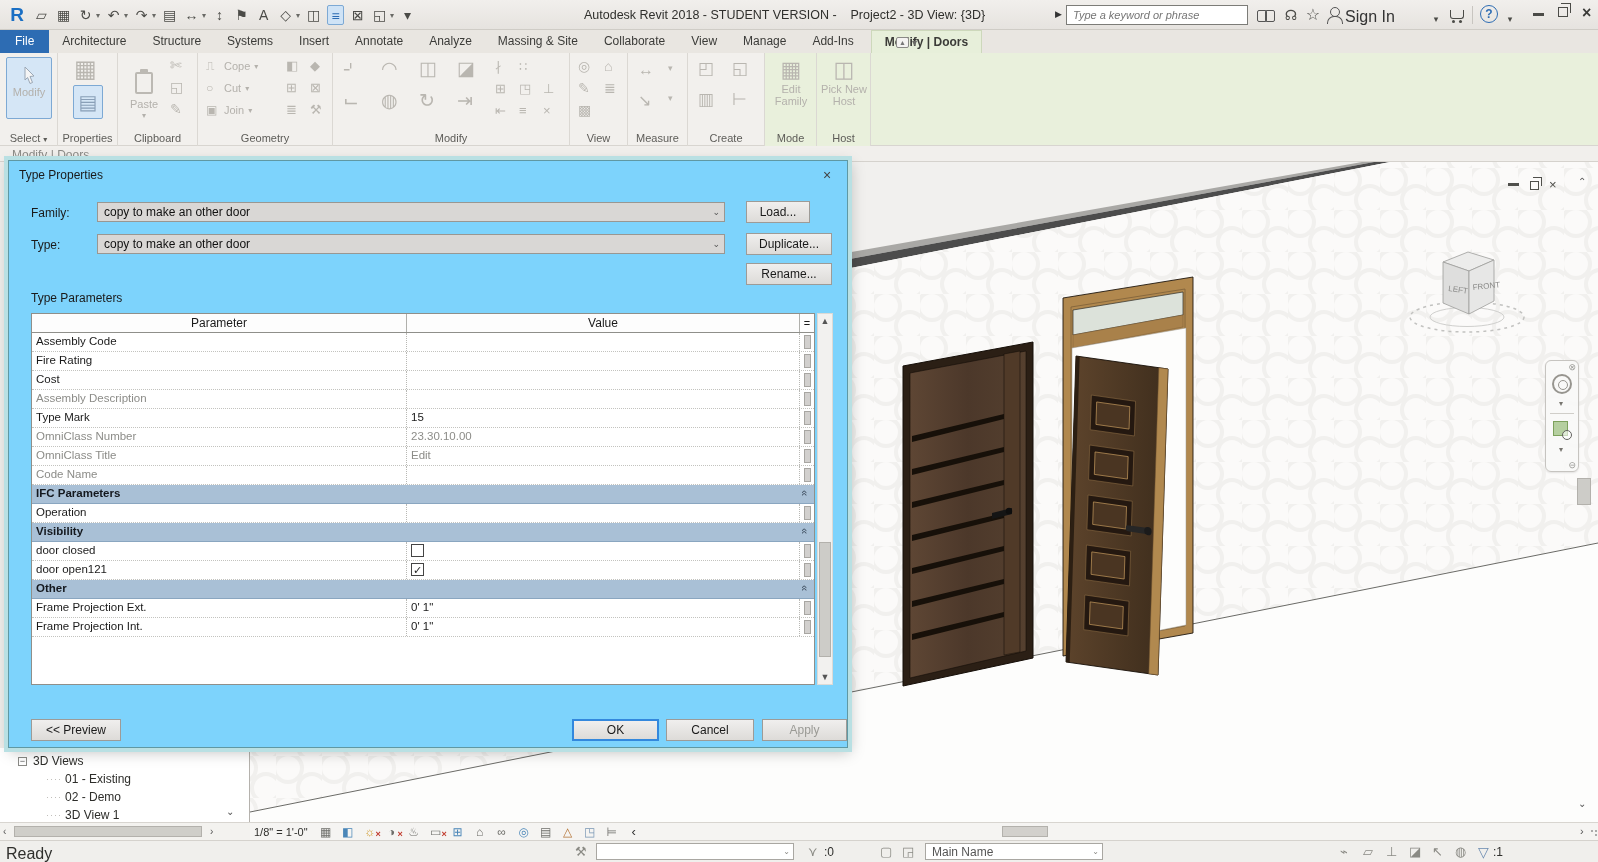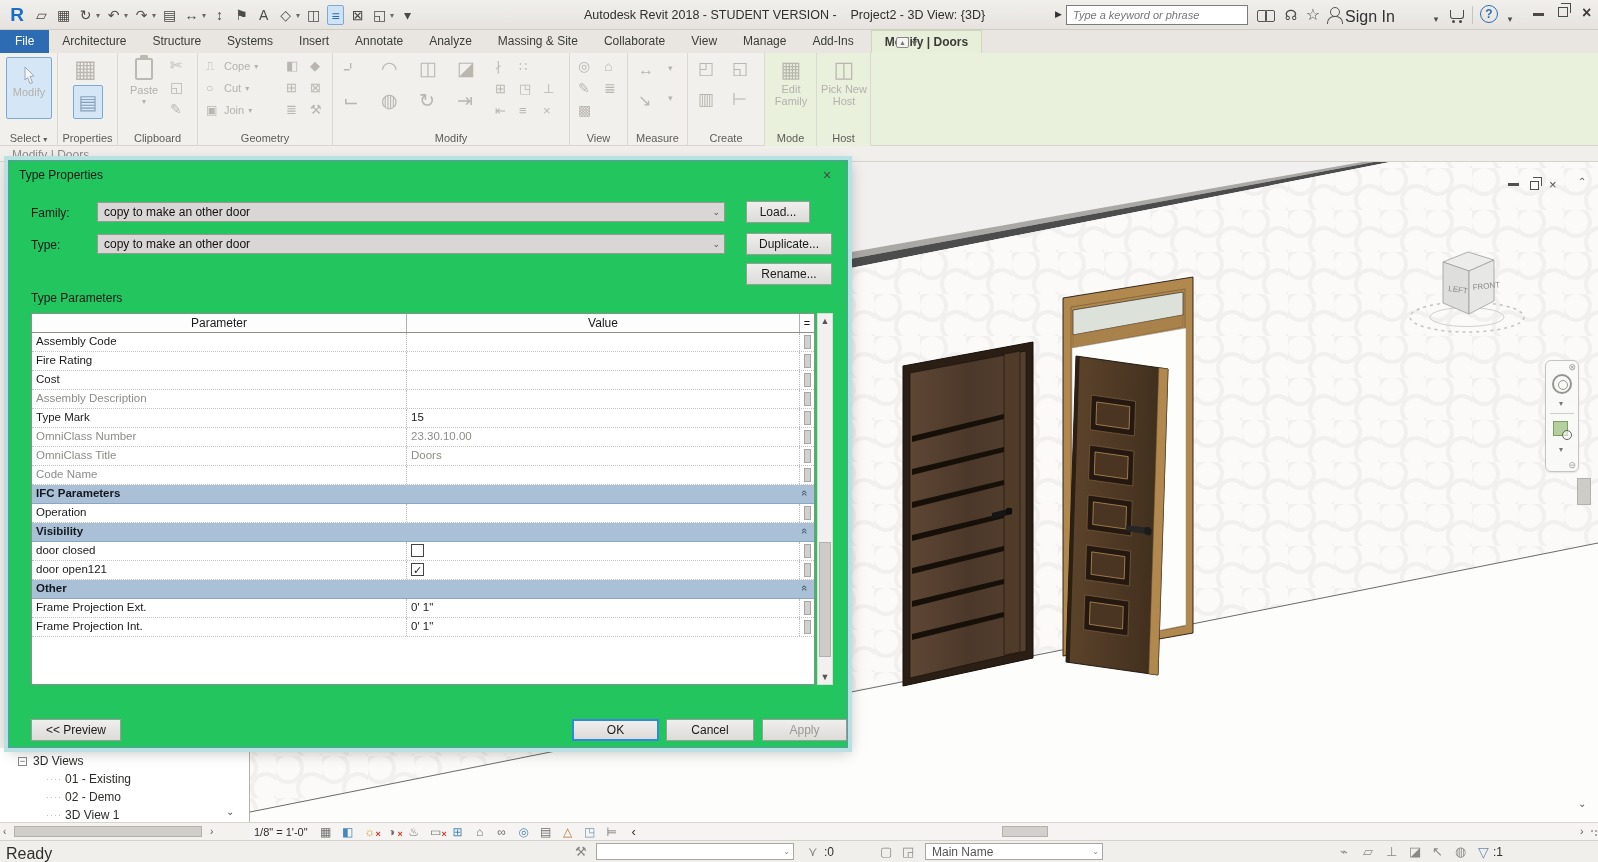--- a/index.html
+++ b/index.html
@@ -137,21 +137,21 @@
   .statusbar{position:absolute;left:0;top:840px;width:1598px;height:22px;background:#f0efec;border-top:1px solid #d5d2cd;}
   .sb-ready{position:absolute;left:6px;top:4px;font-size:16px;color:#2f2f2c;}
   .sb-i{position:absolute;top:3px;font-size:13px;color:#8a8a84;}
   .sb-combo{position:absolute;top:2px;height:17px;background:#fff;border:1px solid #a9a7a2;font-size:12px;color:#555;
     padding:1px 6px;}
   .sb-combo .carr{position:absolute;right:3px;top:3px;font-size:8px;color:#8a8a86;}
   .sb-count{position:absolute;top:4px;font-size:12px;color:#2f2f2c;}
   .sb-filter{color:#6a8ab0 !important;}
 
   
-  .dialog{position:absolute;left:8px;top:160px;width:840px;height:588px;background:#22c55e;
+  .dialog{position:absolute;left:8px;top:160px;width:840px;height:588px;background:#7dd3fc;
     border:1px solid #5f98a3;box-shadow:0 0 0 4px #b9e0e3,2px 4px 14px rgba(0,0,0,.25);}
   .dlg-title{position:absolute;left:0;top:0;right:0;height:28px;display:flex;align-items:center;
     padding-left:10px;font-size:12px;color:#1a1a1a;}
   .dlg-close{position:absolute;right:8px;top:4px;width:24px;height:20px;text-align:center;font-size:14px;color:#444;line-height:20px;}
   .dlg-label{position:absolute;font-size:12px;color:#1a1a1a;}
   .dlg-combo{position:absolute;height:20px;background:#d9d7d5;border:1px solid #999792;font-size:12px;color:#111;
     padding:2px 18px 0 6px;white-space:nowrap;overflow:hidden;}
   .dlg-combo .carr{position:absolute;right:4px;top:4px;font-size:9px;color:#555;}
   .dlg-btn{position:absolute;height:22px;background:linear-gradient(#f0efee,#dddbd8);border:1px solid #9d9b97;
     font-size:12px;color:#1a1a1a;text-align:center;line-height:20px;}
@@ -264,21 +264,21 @@
 
     <div class="panel" style="left:58px;width:60px" data-name="panel-properties">
       <span class="rgi" style="left:16px;top:2px;font-size:24px" data-name="family-types-icon">▦</span>
       <div class="hl" style="position:absolute;left:15px;top:32px;width:30px;height:34px;text-align:center" data-name="properties-button">
         <span style="font-size:20px;color:#8aa0b8;line-height:32px" data-name="properties-palette-icon">▤</span>
       </div>
       <div class="plabel" data-name="panel-properties-label">Properties</div>
     </div>
 
     <div class="panel" style="left:118px;width:80px" data-name="panel-clipboard">
-      <div class="bigbtn" style="left:8px;top:5px;width:36px" data-name="paste-button">
+      <div class="bigbtn" style="left:8px;top:19px;width:36px" data-name="paste-button">
         <span class="clipicon" data-name="paste-clipboard-icon"></span>
         <span class="blabel" style="margin-top:4px" data-name="paste-label">Paste</span>
         <span class="blabel" style="font-size:8px" data-name="paste-dropdown-icon">▾</span>
       </div>
       <span class="rgi" style="left:52px;top:4px;font-size:14px" data-name="cut-icon">✄</span>
       <span class="rgi" style="left:52px;top:26px;font-size:14px" data-name="copy-icon">◱</span>
       <span class="rgi" style="left:52px;top:48px;font-size:14px" data-name="match-properties-icon">✎</span>
       <div class="plabel" data-name="panel-clipboard-label">Clipboard</div>
     </div>
 
@@ -624,21 +624,21 @@
           </div>
           <div class="trow" data-name="parameter-row">
             <div class="cell p gray" data-name="parameter-name">OmniClass Number</div>
             <div class="cell v gray" data-name="parameter-value">23.30.10.00</div>
             <div class="cell eq" data-name="formula-cell">
               <div class="eqth" data-name="formula-slider-thumb"></div>
             </div>
           </div>
           <div class="trow" data-name="parameter-row">
             <div class="cell p gray" data-name="parameter-name">OmniClass Title</div>
-            <div class="cell v gray" data-name="parameter-value">Doors</div>
+            <div class="cell v gray" data-name="parameter-value">Edit</div>
             <div class="cell eq" data-name="formula-cell">
               <div class="eqth" data-name="formula-slider-thumb"></div>
             </div>
           </div>
           <div class="trow" data-name="parameter-row">
             <div class="cell p gray" data-name="parameter-name">Code Name</div>
             <div class="cell v gray" data-name="parameter-value"></div>
             <div class="cell eq" data-name="formula-cell">
               <div class="eqth" data-name="formula-slider-thumb"></div>
             </div>

